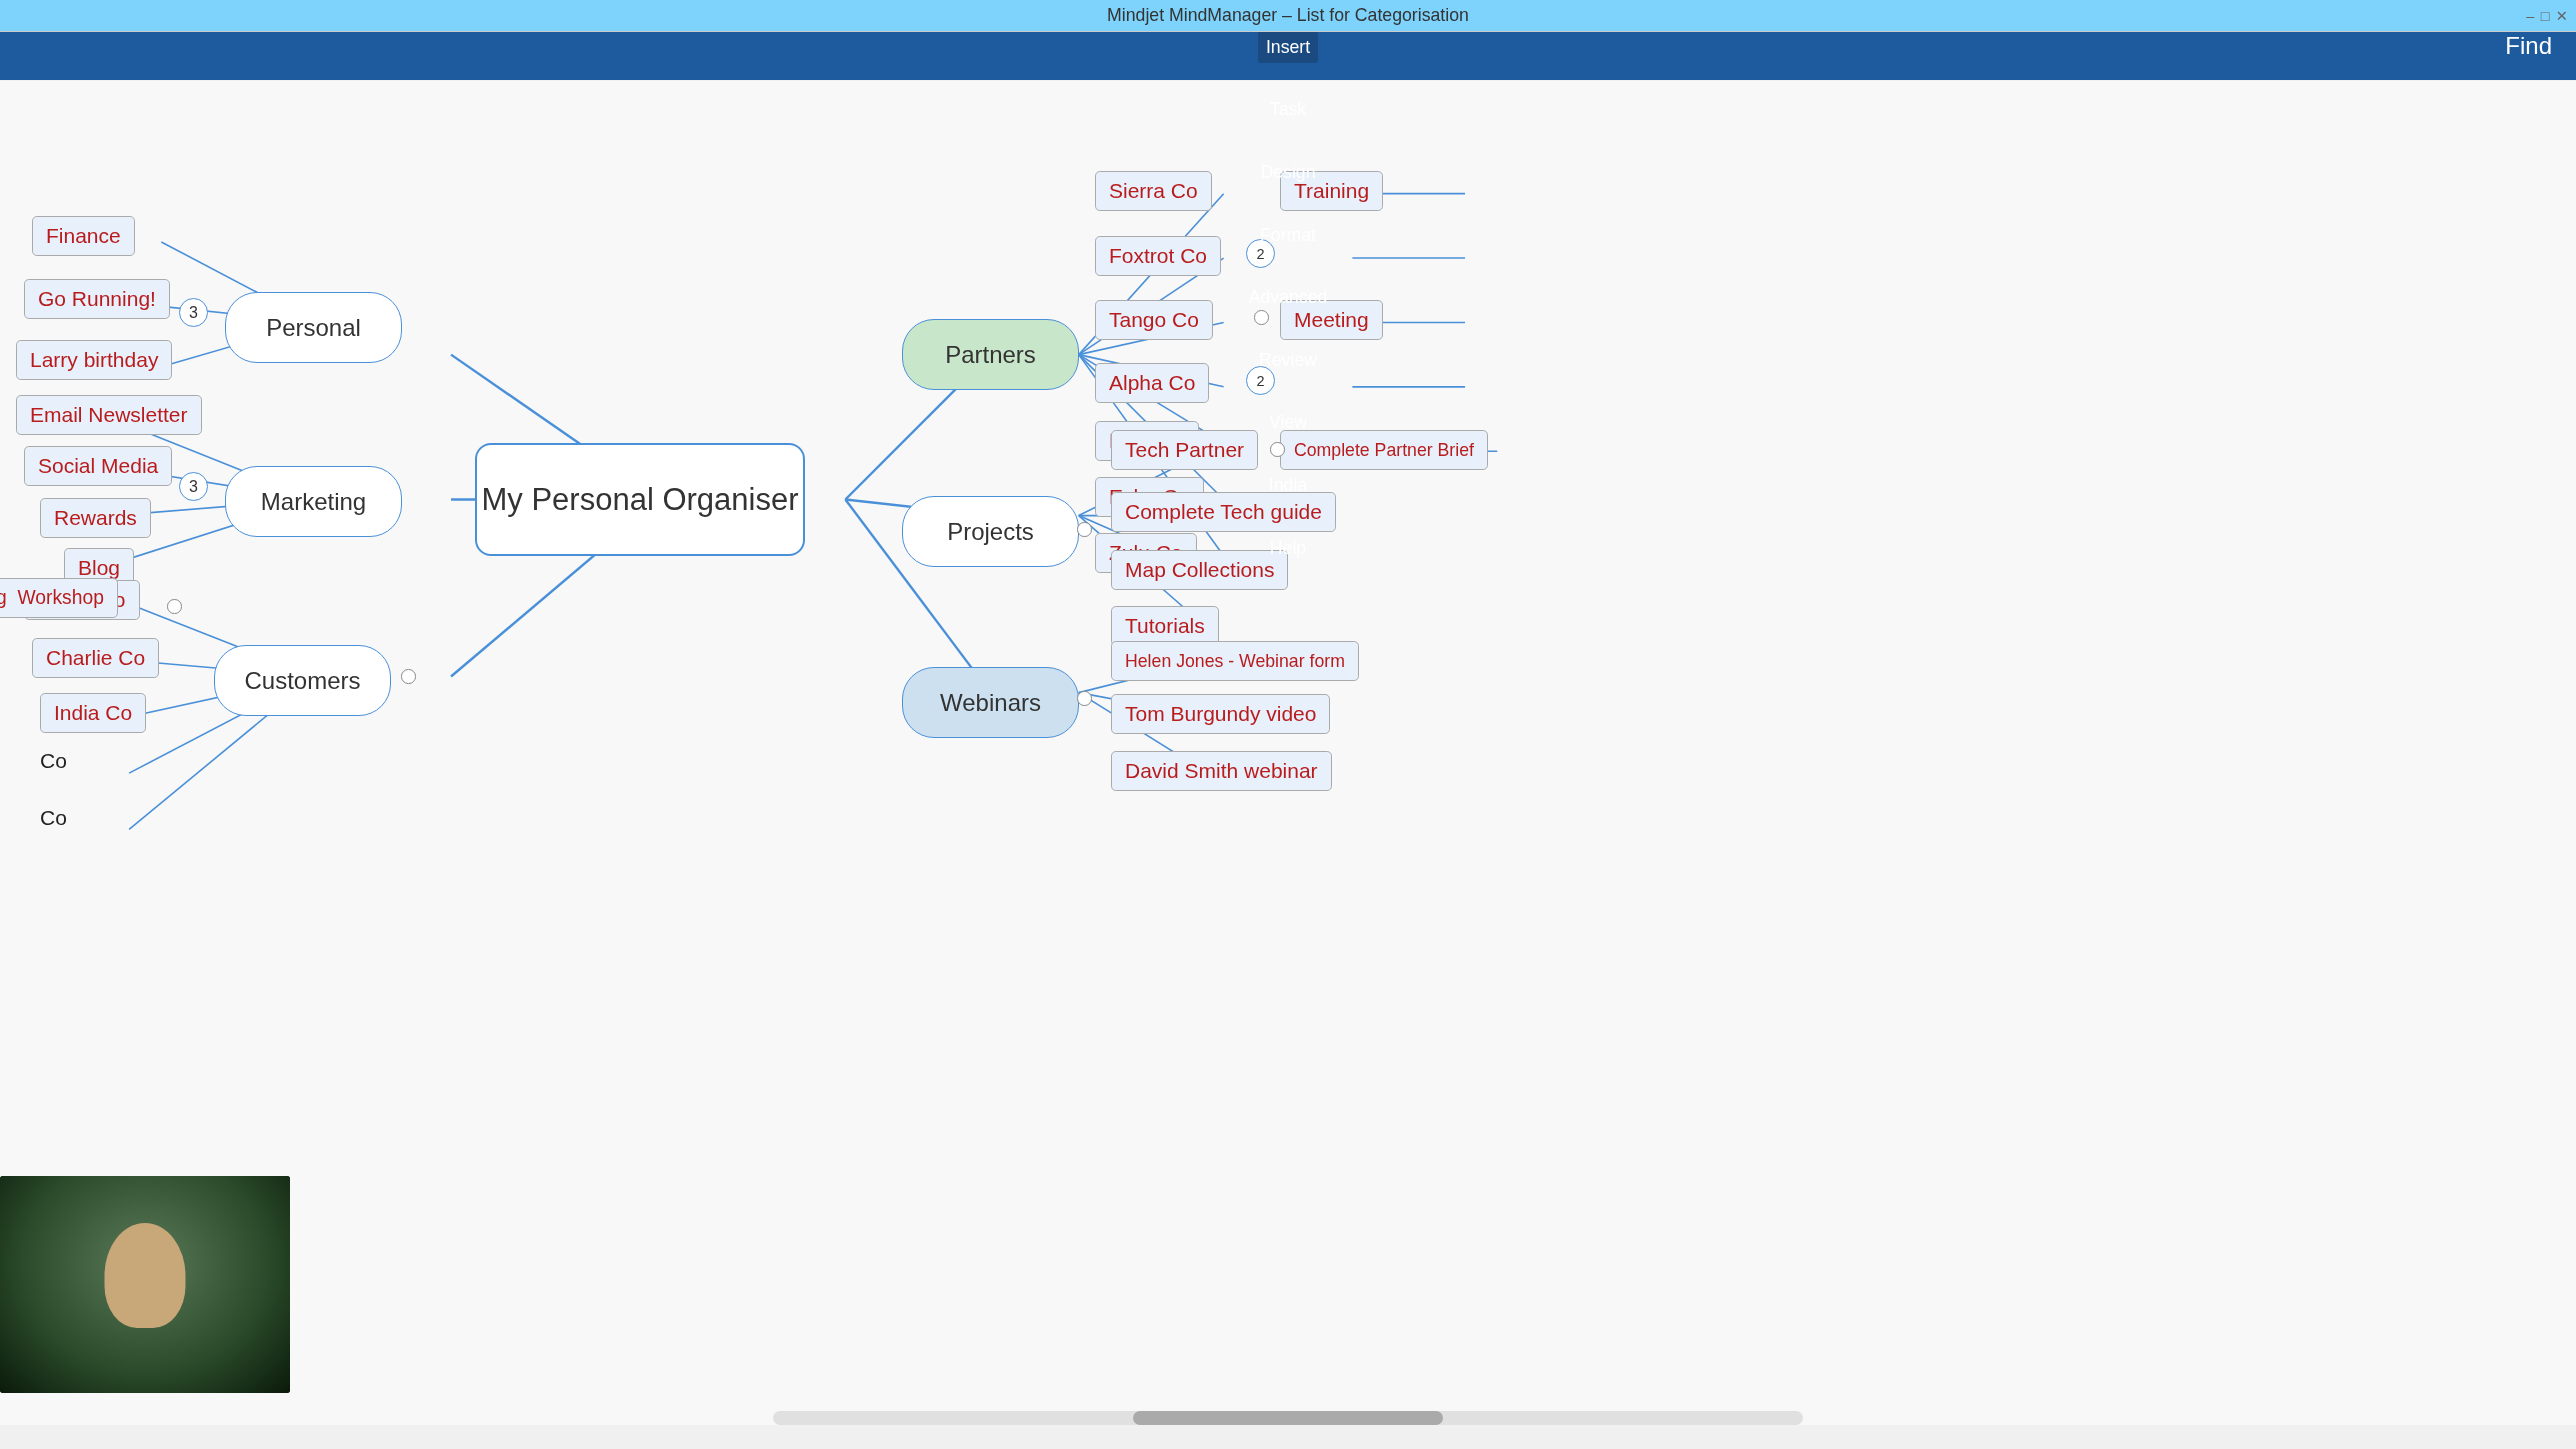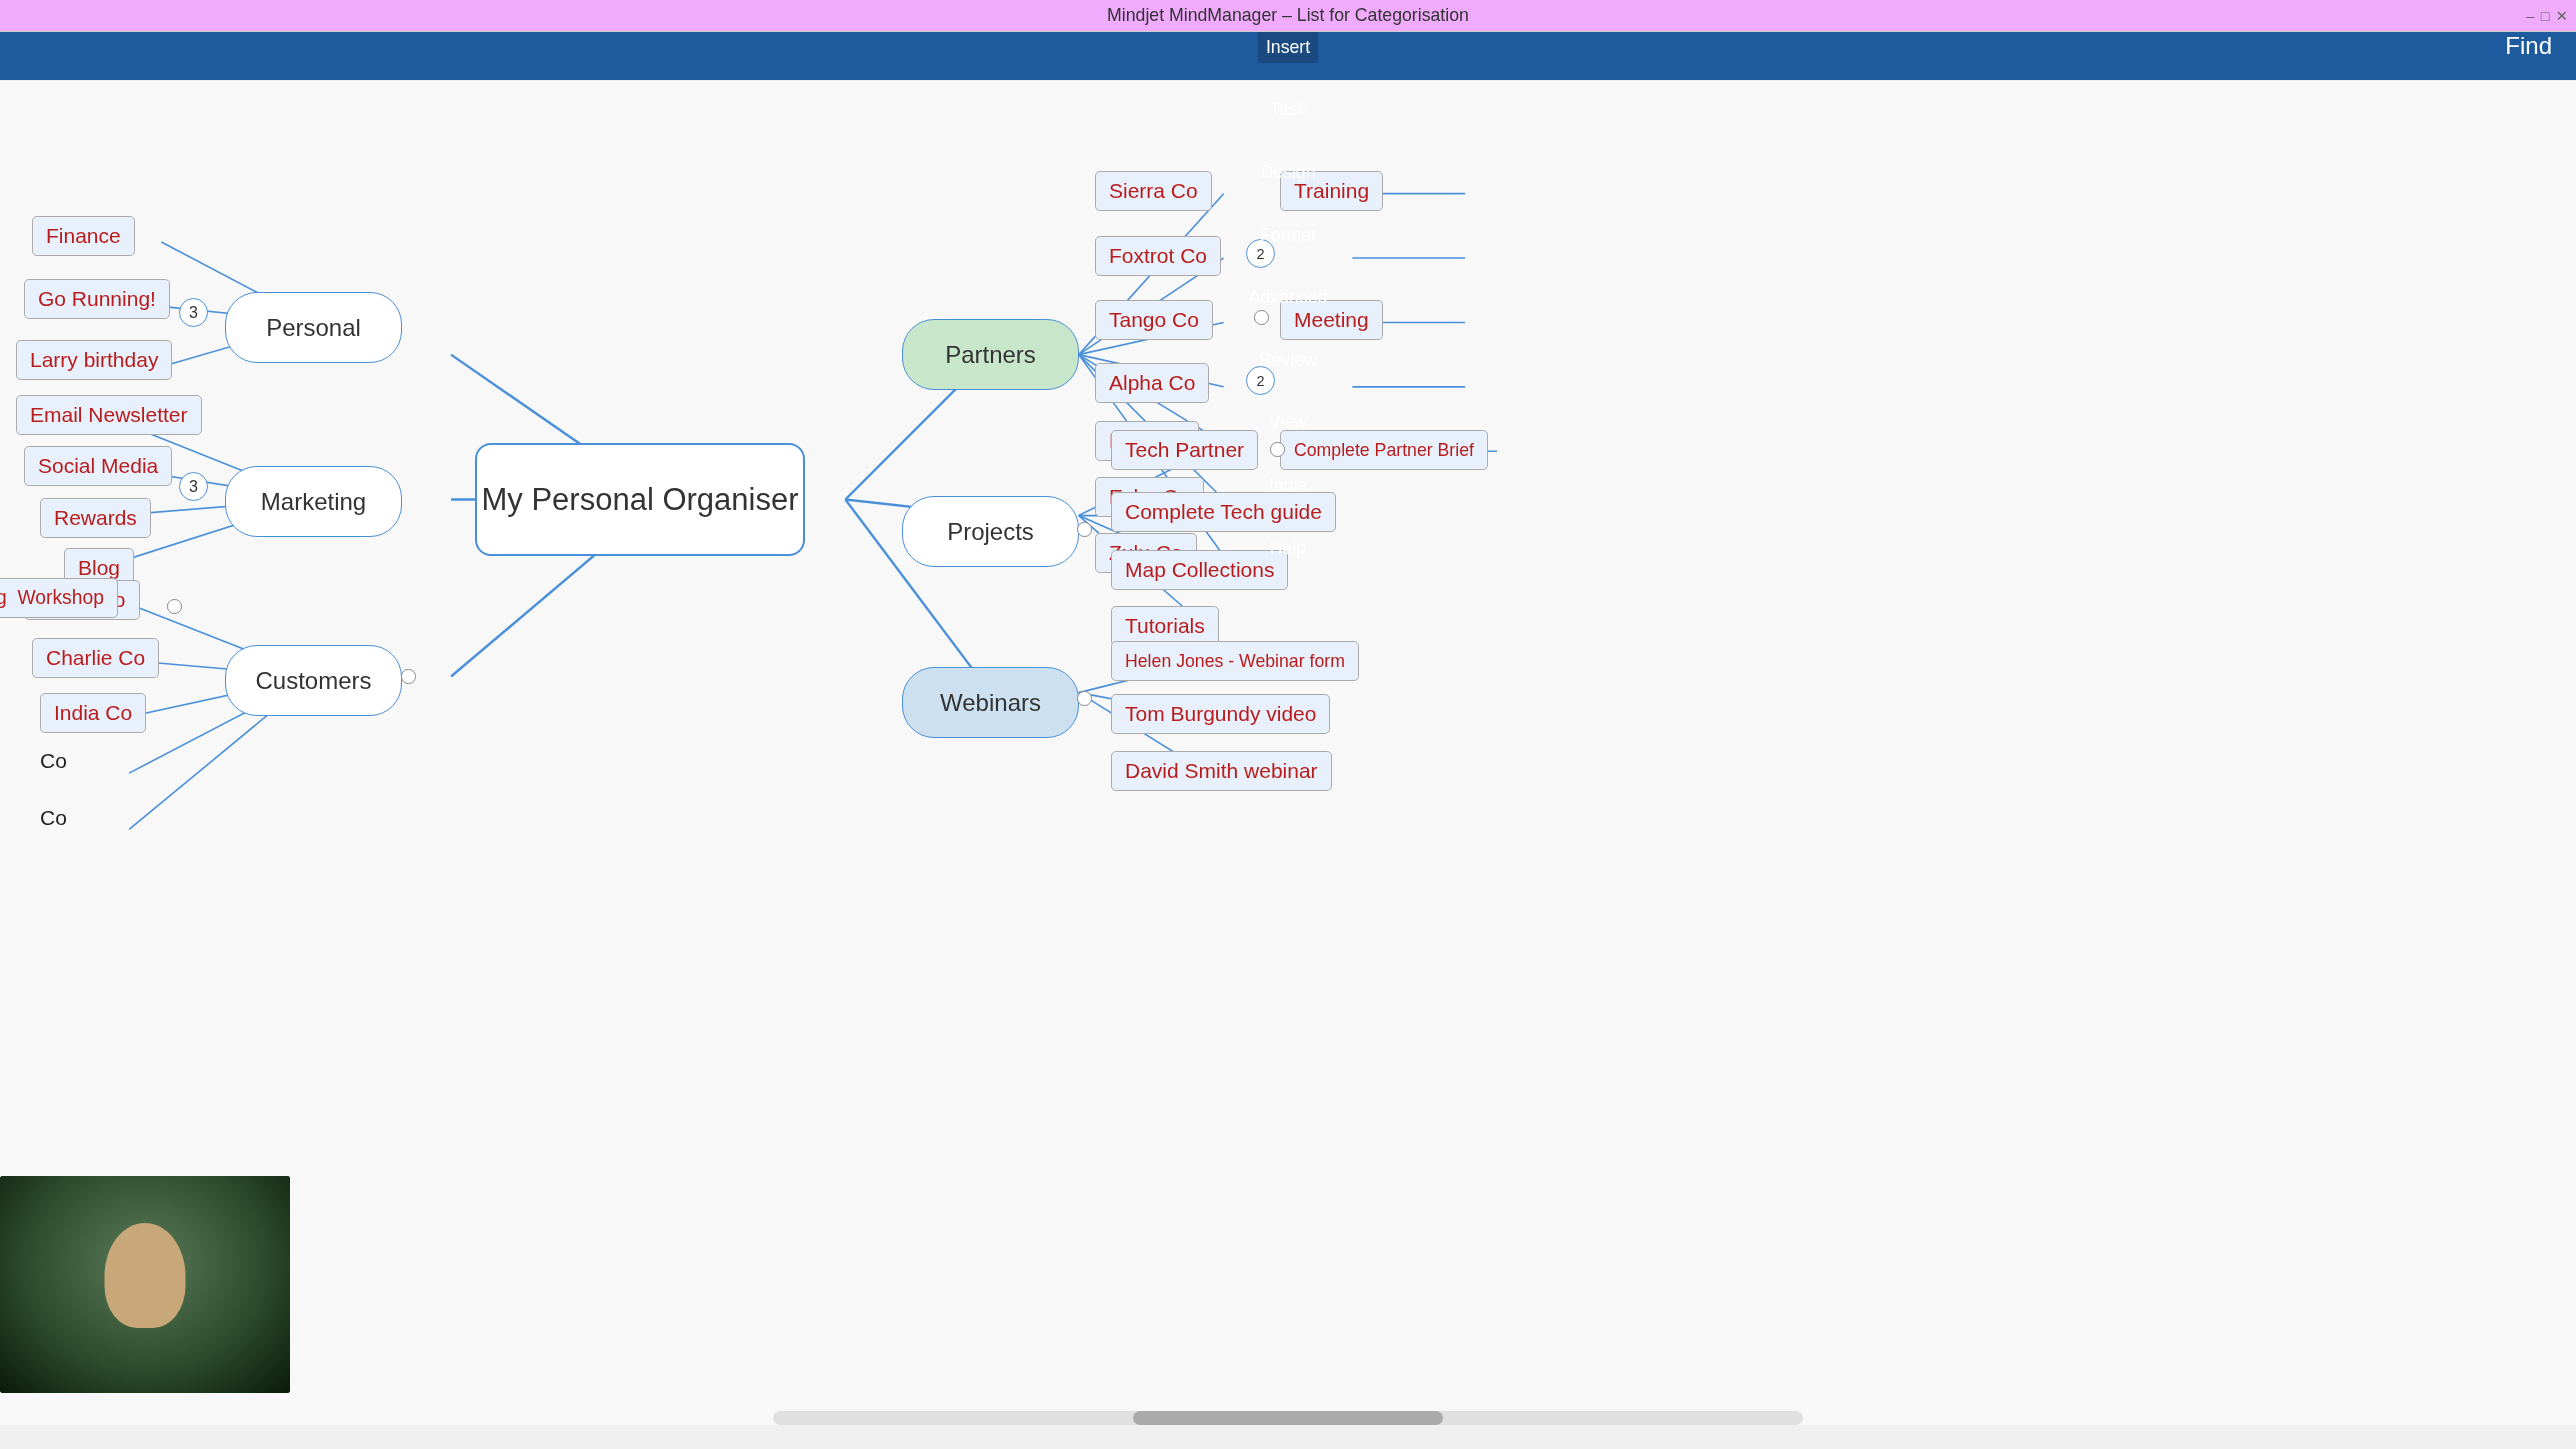--- a/index.html
+++ b/index.html
@@ -10,21 +10,21 @@
       height: 1449px;
       overflow: hidden;
       position: relative;
     }
 
     
     #titlebar {
       position: absolute;
       top: 0; left: 0; right: 0;
       height: 32px;
-      background: #f0abfc;
+      background: #7dd3fc;
       display: flex;
       align-items: center;
       justify-content: center;
       font-size: 17.7px;
       color: #333;
       border-bottom: 0.8px solid #ccc;
       z-index: 100;
     }
     #window-controls {
       position: absolute;
@@ -319,21 +319,21 @@
   </div>
   <div class="badge" style="left: 179px; top: 391px;">
     <span>3</span>
   </div>
 
   <div class="node node-leaf" style="left: 16px; top: 314px;">Email Newsletter</div>
   <div class="node node-leaf" style="left: 24px; top: 365px;">Social Media</div>
   <div class="node node-leaf" style="left: 40px; top: 417px;">Rewards</div>
   <div class="node node-leaf" style="left: 64px; top: 467px;">Blog</div>
 
-  <div class="node node-branch" style="left: 225px; top: 564px;">
+  <div class="node node-branch" style="left: 214px; top: 564px;">
     <span>Customers</span>
   </div>
   <div class="connector-dot" style="left: 401px; top: 588px;"></div>
 
   <div class="node node-leaf" style="left: 24px; top: 499px;">Bravo Co</div>
   <div class="connector-dot" style="left: 167px; top: 518px;"></div>
   <div class="node node-leaf" style="left: 32px; top: 557px;">Charlie Co</div>
   <div class="node node-leaf" style="left: 40px; top: 612px;">India Co</div>
   <div class="node node-leaf-plain" style="left: 40px; top: 668px;">Co</div>
   <div class="node node-leaf-plain" style="left: 40px; top: 725px;">Co</div>

